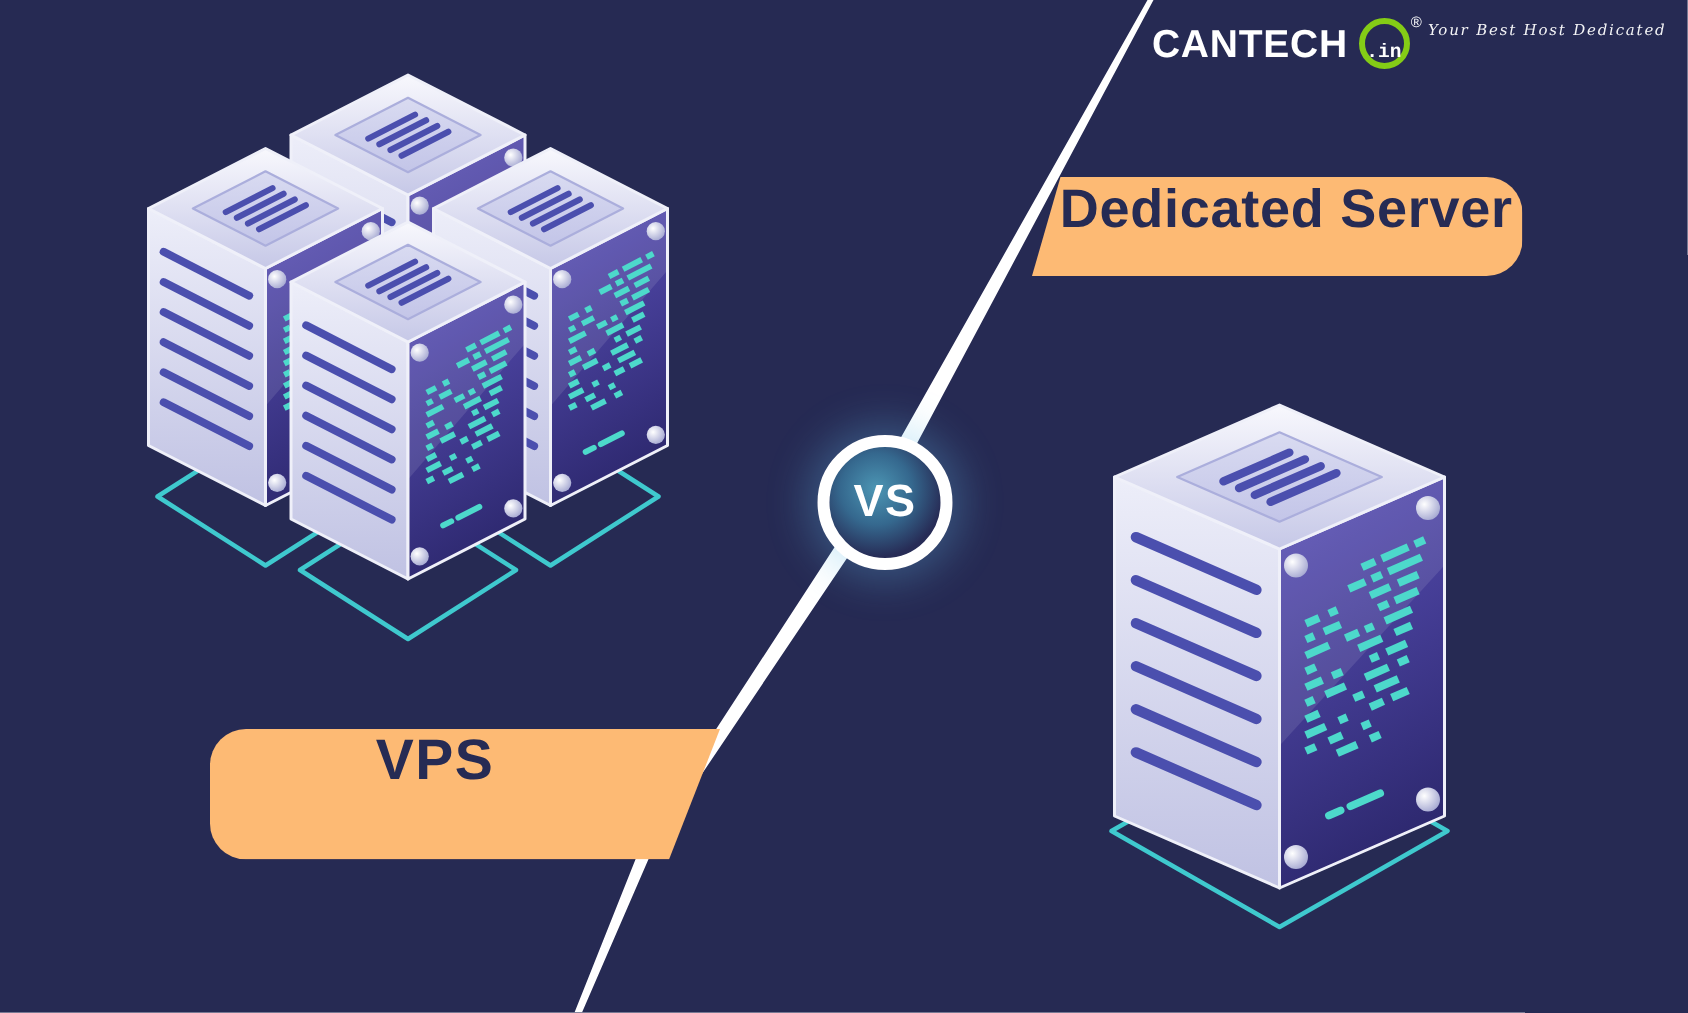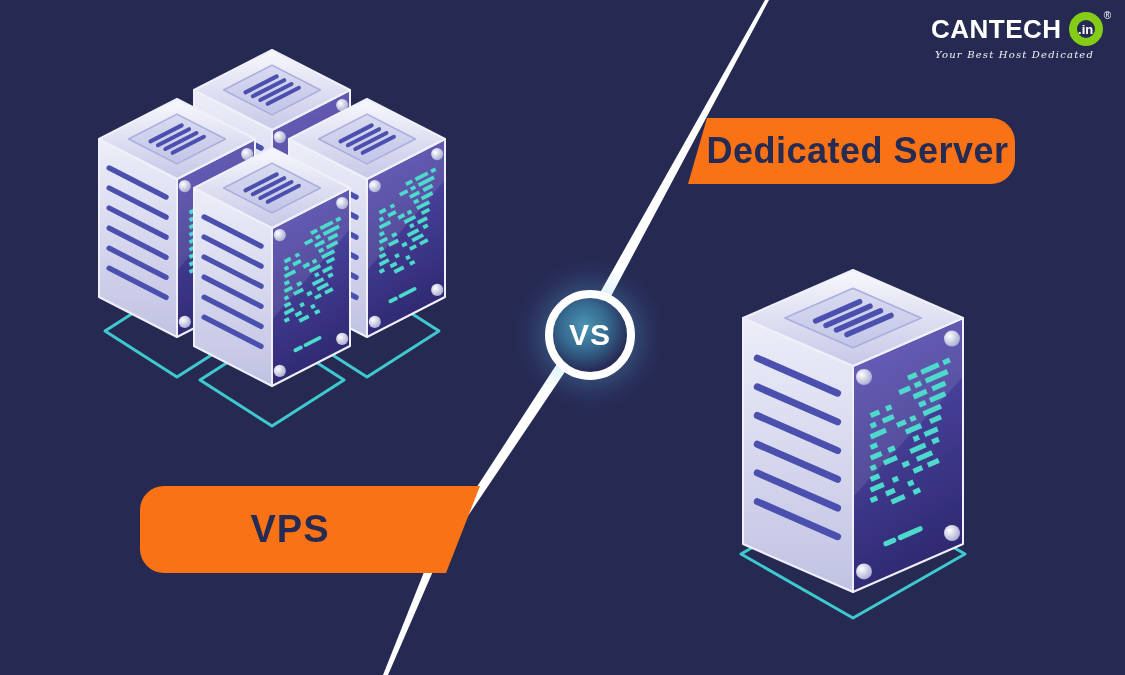--- a/index.html
+++ b/index.html
@@ -8,22 +8,22 @@
     width:1125px;height:675px;
     overflow:hidden;
     background:#262A53;
     font-family:"Liberation Sans", sans-serif;
   }
   .illu{position:absolute;left:0;top:0;z-index:1;}
 
   
   .pill{
     position:absolute;z-index:4;
-    background:#f97316;
-    display:flex;align-items:center;justify-content:center;
+    background:#fdba74;
+    display:flex;align-items:flex-start;justify-content:center;
     color:#262B54;font-weight:700;
   }
   .pill-vps{
     left:140px;top:486px;width:340px;height:87px;
     border-radius:24px 0 0 24px;
     clip-path:polygon(0 0,100% 0,calc(100% - 34px) 100%,0 100%);
     font-size:38px;letter-spacing:1px;
     padding-right:40px;box-sizing:border-box;
   }
   .pill-dedicated{
@@ -45,31 +45,31 @@
     box-shadow:0 0 26px 8px rgba(100,190,235,.28);
     display:flex;align-items:center;justify-content:center;
   }
   .vs-badge span{
     color:#FFFFFF;font-size:30px;font-weight:700;letter-spacing:1px;
   }
 
   
   .logo{
     position:absolute;z-index:6;top:12px;right:14px;
-    display:flex;flex-direction:column;align-items:flex-start;
+    display:flex;align-items:flex-start;
     color:#FFFFFF;
     margin-left:41px;
   }
   .logo-row{display:flex;align-items:center;}
   .logo-name{font-size:26px;font-weight:700;letter-spacing:0.5px;}
   .logo-circle{
     width:34px;height:34px;margin-left:7px;
-    border:8px solid #84cc16;border-radius:50%;
+    border:4px solid #84cc16;border-radius:50%;
     box-sizing:border-box;
-    display:flex;align-items:center;justify-content:center;
+    display:flex;align-items:flex-end;justify-content:center;font-family:Liberation Mono, monospace;
   }
   .logo-domain{font-size:13px;font-weight:700;}
   .logo-reg{font-size:10px;align-self:flex-start;margin-left:1px;margin-top:-2px;}
   .logo-tagline{
     font-family:"DejaVu Serif", serif;font-style:italic;
     font-size:10px;letter-spacing:1.2px;margin-top:3px;
     padding-left:4px;opacity:.95;
   }
 </style>
 </head>

